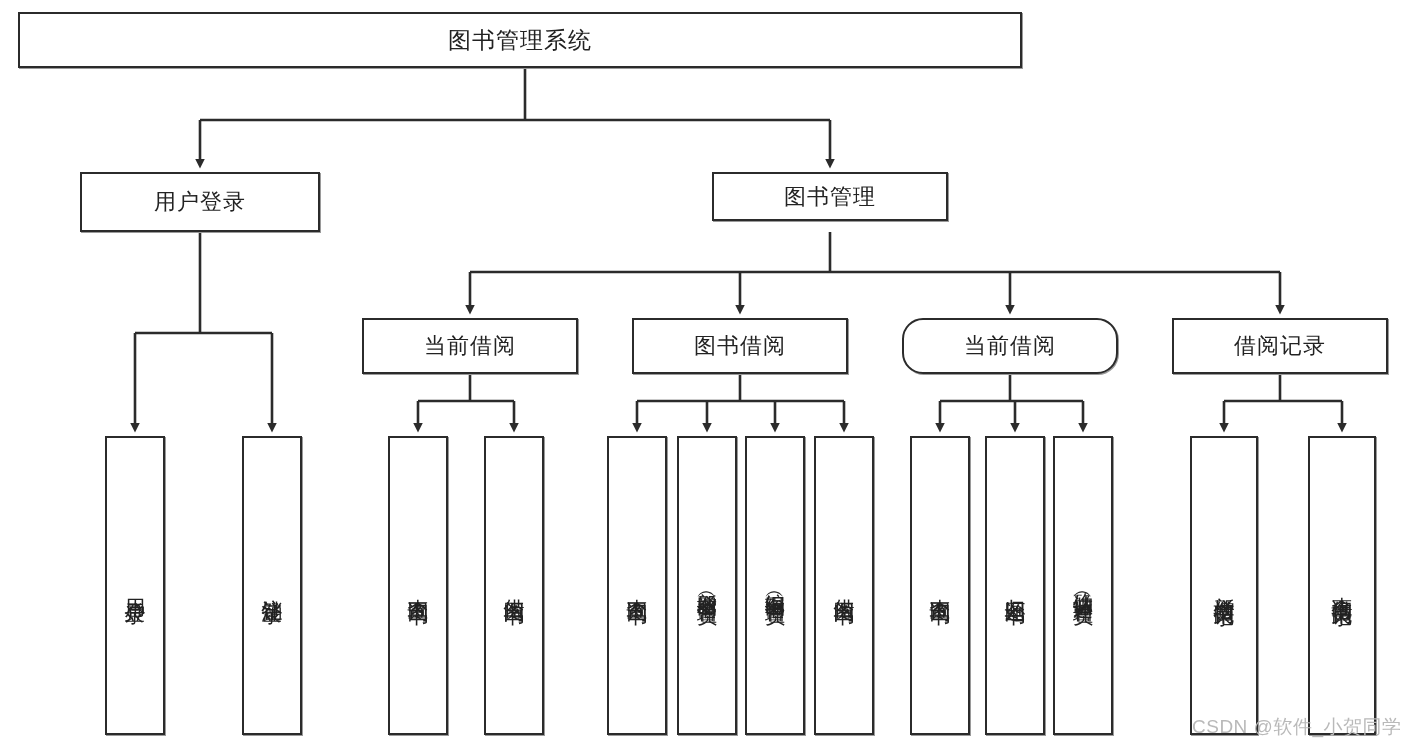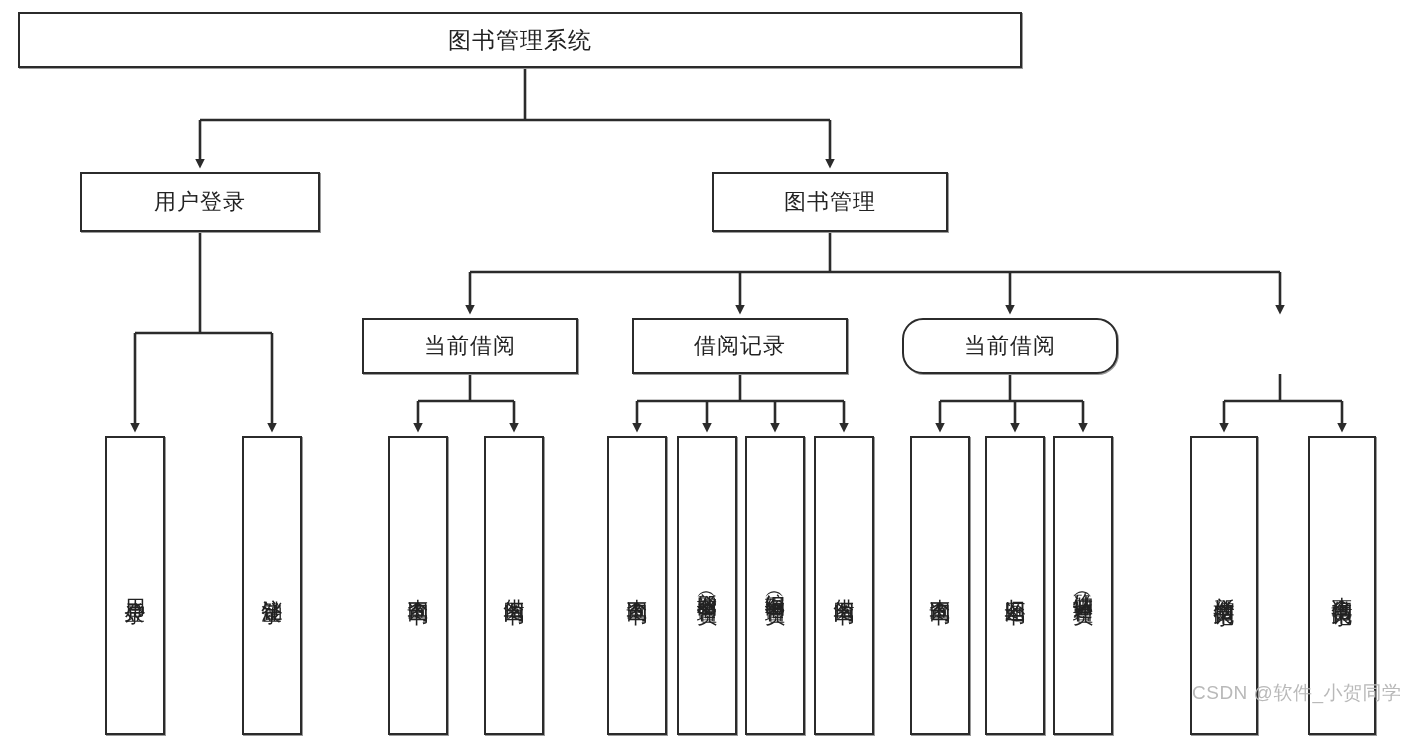--- a/index.html
+++ b/index.html
@@ -130,33 +130,36 @@
     </g>
   </svg>
 
   <div class="node horiz root" style="left:18px; top:12px; width:1004px; height:56px;text-align:right;">
     <span>图书管理系统</span>
   </div>
 
   <div class="node horiz" style="left:80px; top:172px; width:240px; height:60px;">
     <span>用户登录</span>
   </div>
-  <div class="node horiz" style="left:712px; top:172px; width:236px; height:60px;">
+  <div class="node horiz" style="left:712px; top:172px; width:236px; height:49px;">
     <span>图书管理</span>
   </div>
 
   <div class="node horiz" style="left:362px; top:318px; width:216px; height:56px;">
     <span>当前借阅</span>
   </div>
   <div class="node horiz" style="left:632px; top:318px; width:216px; height:56px;">
-    <span>借阅记录</span>
+    <span>图书借阅</span>
   </div>
   <div class="node horiz" style="left:902px; top:318px; width:216px; height:56px;border-radius:21px;">
     <span>当前借阅</span>
   </div>
+  <div class="node horiz" style="left:1172px; top:318px; width:216px; height:56px;">
+    <span>借阅记录</span>
+  </div>
 
   <div class="node vert" style="left:105px; top:436px; width:60px; height:299px;">
     <span class="vtext">用户登录</span>
   </div>
   <div class="node vert" style="left:242px; top:436px; width:60px; height:299px;">
     <span class="vtext">注销登录</span>
   </div>
 
   <div class="node vert" style="left:388px; top:436px; width:60px; height:299px;">
     <span class="vtext">查询图书</span>
@@ -188,15 +191,15 @@
     <span class="vtext">确认归还（管理员）</span>
   </div>
 
   <div class="node vert" style="left:1190px; top:436px; width:68px; height:299px;">
     <span class="vtext">新增借阅记录</span>
   </div>
   <div class="node vert" style="left:1308px; top:436px; width:68px; height:299px;">
     <span class="vtext">查询借阅记录</span>
   </div>
 
-  <div class="watermark" style="left:1192px; top:680px;">CSDN @软件_小贺同学</div>
+  <div class="watermark" style="left:1192px; top:714px;">CSDN @软件_小贺同学</div>
 
 </div>
 
 </body></html>

